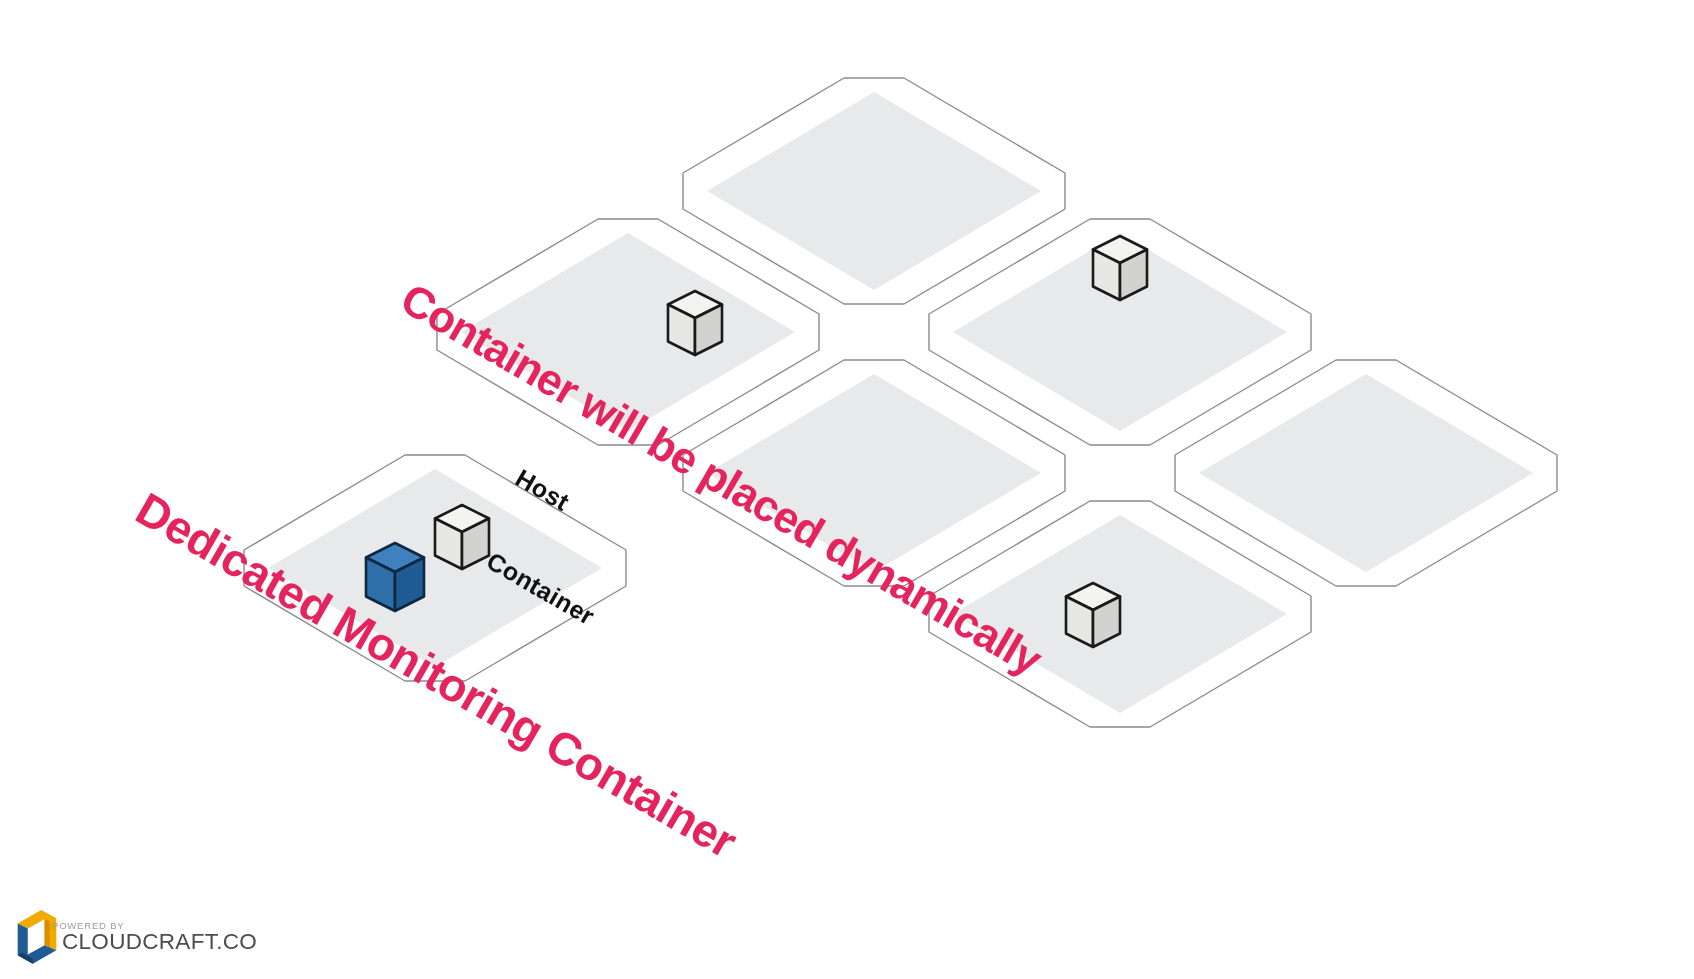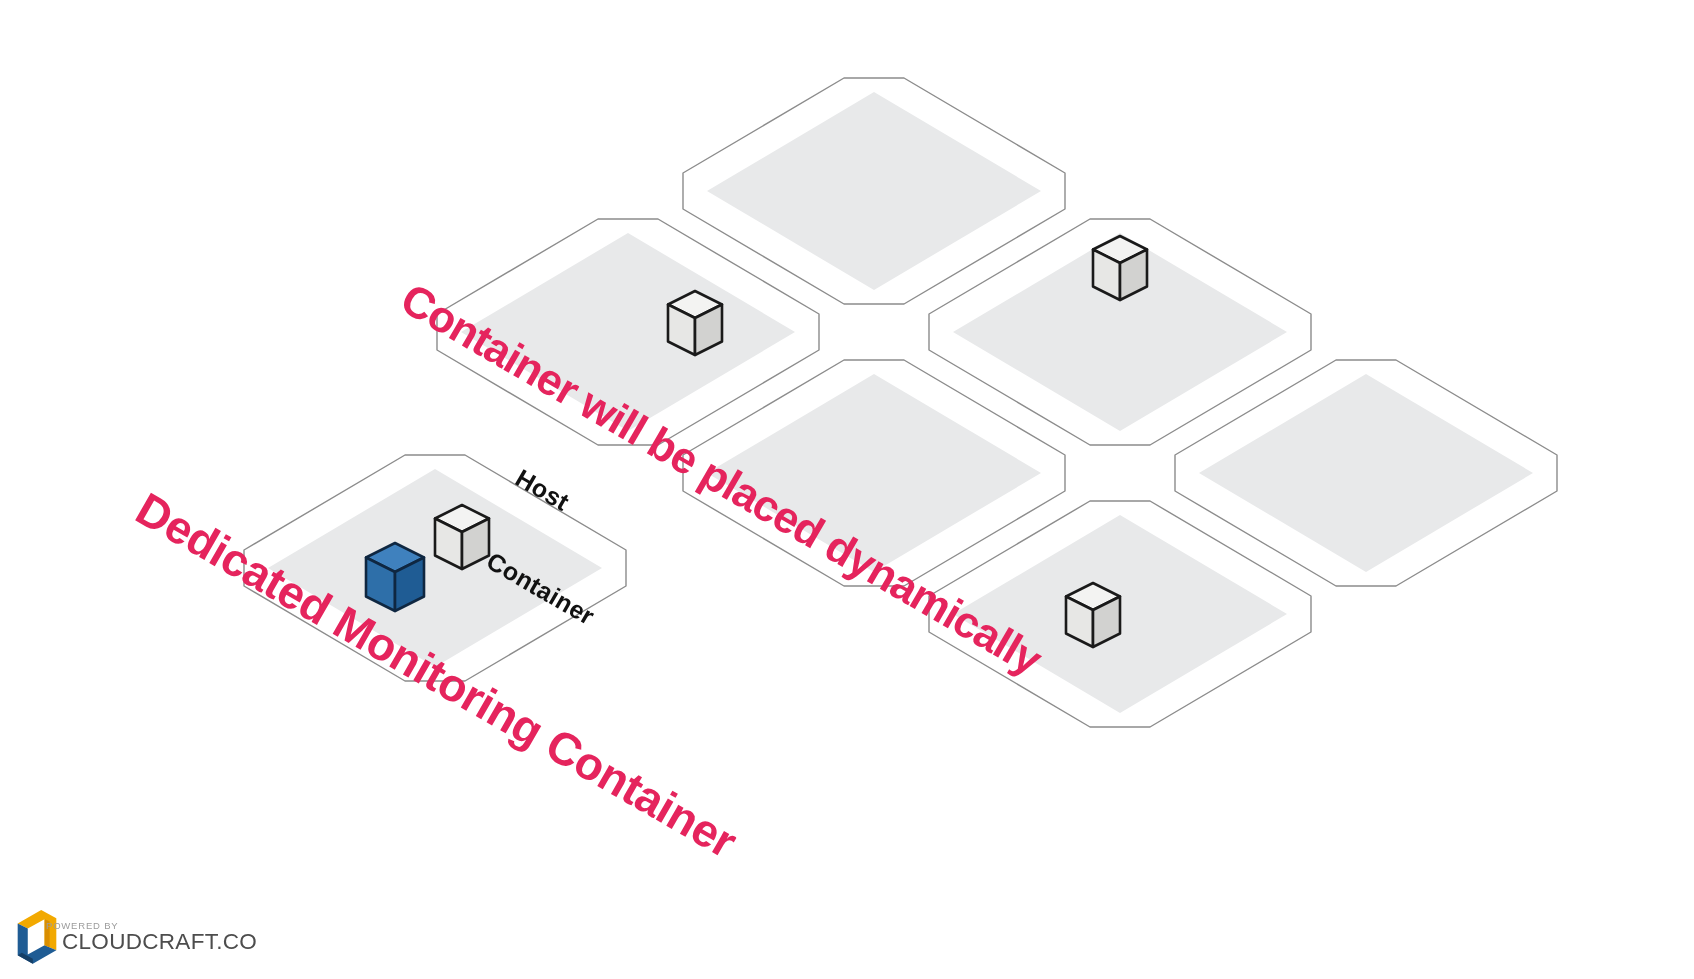--- a/index.html
+++ b/index.html
@@ -7,21 +7,21 @@
   .canvas{position:absolute;left:0;top:0;width:1694px;height:979px;}
   #diagram-svg{position:absolute;left:0;top:0;}
   .note{position:absolute;transform-origin:0 0;font-weight:bold;line-height:1;white-space:nowrap;}
   .note-1{left:416px;top:276px;font-size:44px;letter-spacing:-1px;transform:rotate(30.2deg);}
   .note-2{left:152px;top:485px;font-size:46px;letter-spacing:-0.5px;transform:rotate(29.9deg);}
   .lbl{position:absolute;transform-origin:0 0;transform:rotate(30deg);font-weight:bold;color:#111111;font-size:25px;letter-spacing:0.3px;line-height:1;white-space:nowrap;}
   .lbl-host{left:524px;top:465px;}
   .lbl-container{left:495px;top:548px;}
   .logo{position:absolute;left:16px;top:903px;width:260px;height:68px;}
   .logo-icon{position:absolute;left:0;top:2px;}
-  .powered{position:absolute;left:30px;top:18px;font-size:9.5px;letter-spacing:0.8px;color:#9C9C9C;line-height:1;white-space:nowrap;}
+  .powered{position:absolute;left:36px;top:18px;font-size:9.5px;letter-spacing:0.8px;color:#9C9C9C;line-height:1;white-space:nowrap;}
   .brand{position:absolute;left:46px;top:28px;font-size:22.5px;letter-spacing:0.3px;color:#4D4D4D;line-height:1;white-space:nowrap;}
 </style>
 </head>
 <body>
 
 <div class="canvas">
 
   <svg id="diagram-svg" width="1694" height="979" viewBox="0 0 1694 979">
       <g transform="translate(874,191)">
         <polygon points="-30,-113 30,-113 191,-18 191,18 30,113 -30,113 -191,18 -191,-18" fill="#FFFFFF" stroke="#8C8C8C" stroke-width="1.4" stroke-linejoin="round"></polygon>

